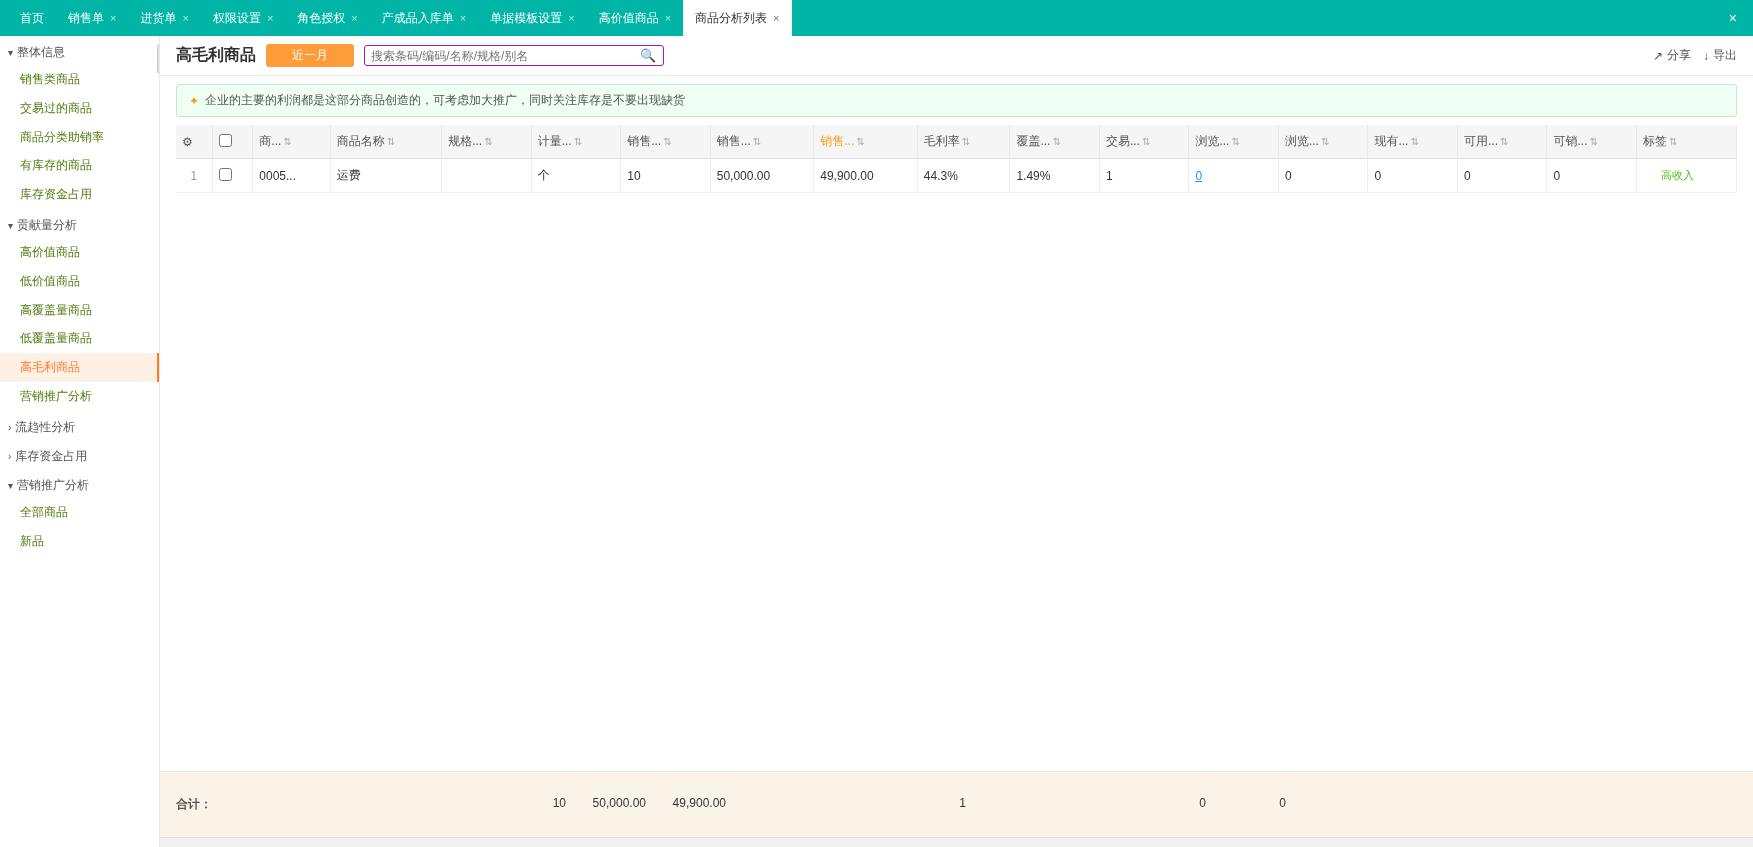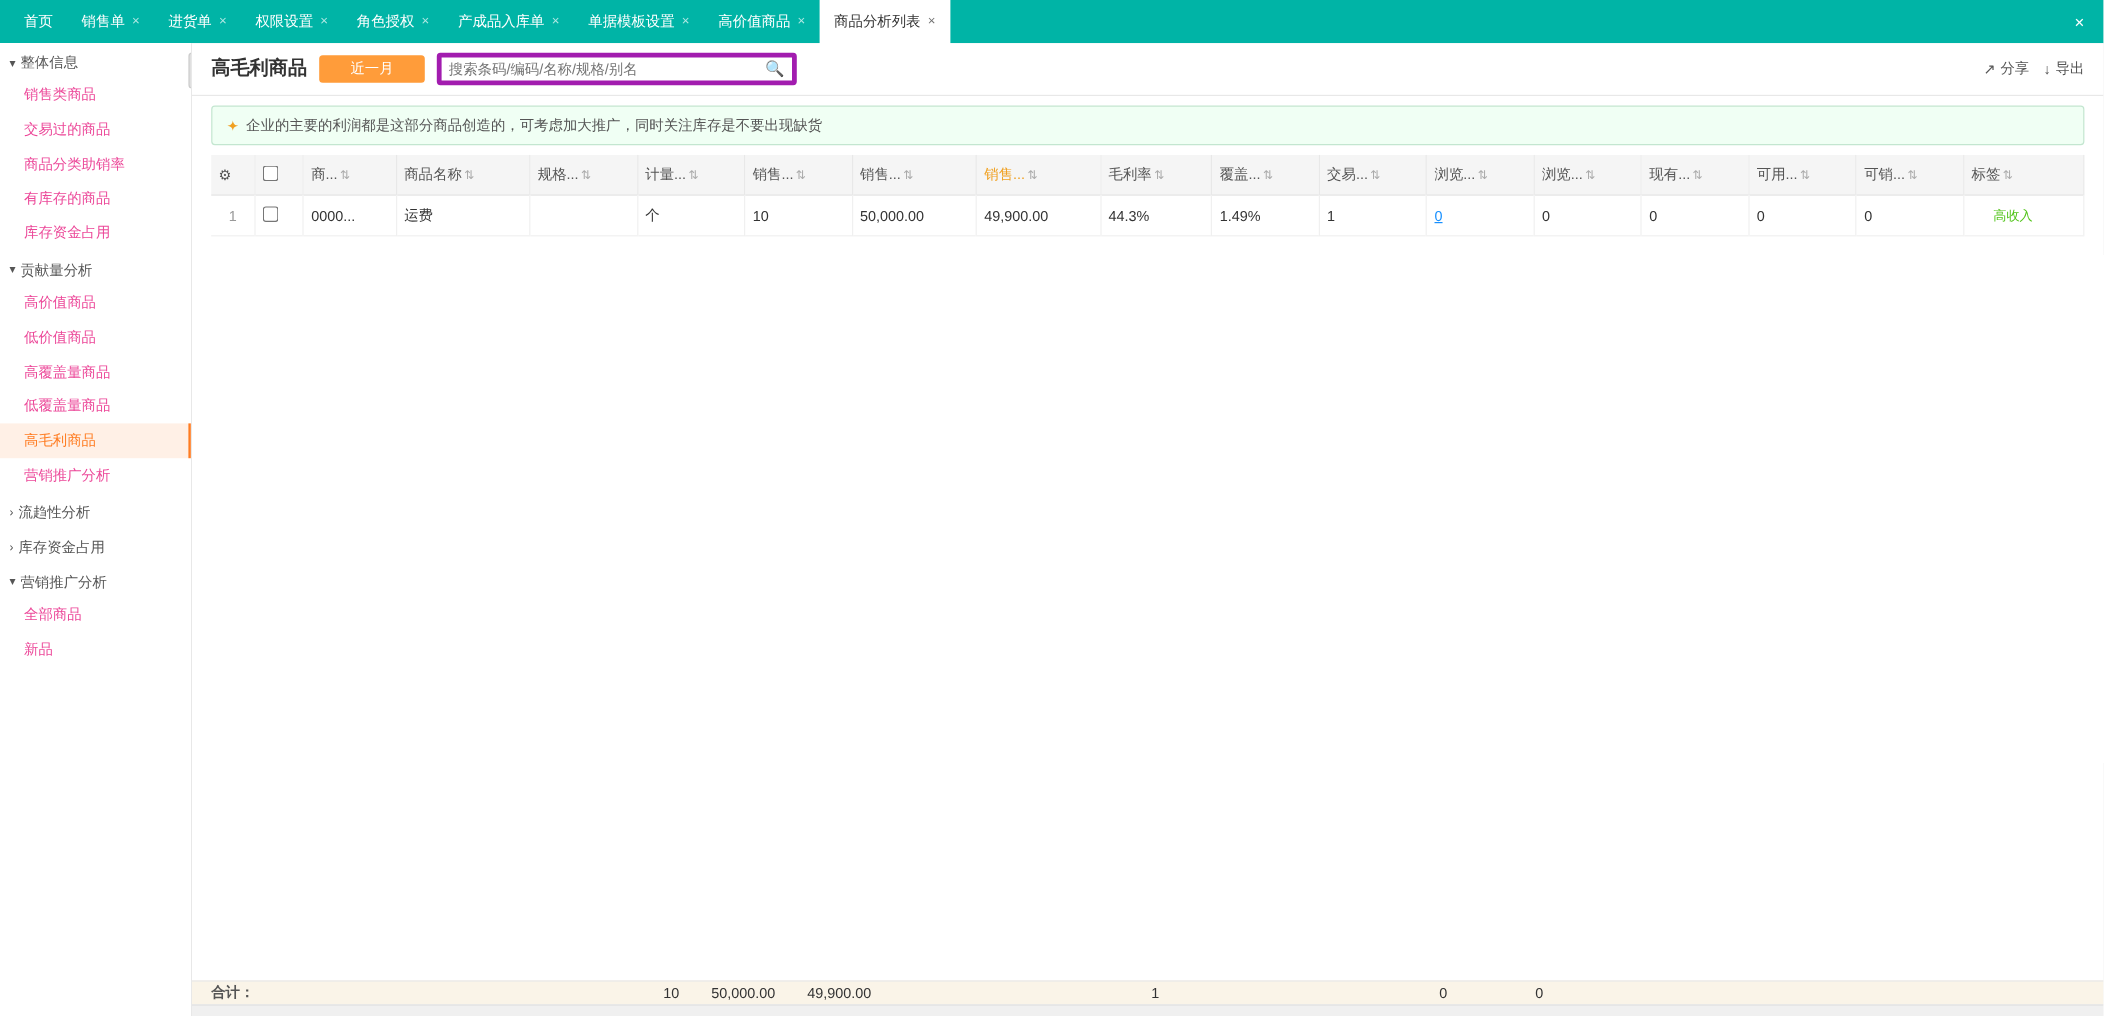--- a/index.html
+++ b/index.html
@@ -75,21 +75,21 @@
       display: flex;
       align-items: center;
       padding: 8px 10px 4px 8px;
       color: #555;
       font-size: 12px;
       cursor: pointer;
     }
     .sidebar-group-title .arrow { margin-right: 4px; font-size: 10px; }
     .sidebar-item {
       padding: 6px 10px 6px 20px;
-      color: #ec4899;
+      color: #4d7c0f;
       cursor: pointer;
       font-size: 12px;
       line-height: 1.4;
     }
     .sidebar-item.active {
       background: #fff0e6;
       color: #ff7c22;
       border-right: 2px solid #ff7c22;
     }
 
@@ -122,21 +122,21 @@
       border: none;
       border-radius: 3px;
       padding: 3px 26px;
       cursor: pointer;
       font-size: 12px;
       white-space: nowrap;
     }
     .search-box {
       display: flex;
       align-items: center;
-      border: 4px solid #a21caf;
+      border: 1px solid #a21caf;
       border-radius: 3px;
       padding: 2px 6px;
       flex: 1;
       max-width: 300px;
     }
     .search-box input {
       border: none;
       outline: none;
       font-size: 12px;
       width: 100%;
@@ -213,23 +213,22 @@
       white-space: nowrap;
     }
     .row-num { color: #999; text-align: center; }
     .tag-high { color: #52c41a; font-size: 11px; padding-left: 24px; }
     .link-cell { color: #1890ff; text-decoration: underline; cursor: pointer; }
 
     
     .footer-bar {
       background: #faf4e8;
       border-top: 1px solid #e8e8e8;
-      padding: 1px 16px;
-      display: flex;
-      align-items: center;
+      padding: 24px 16px;
+      display: flex;
       font-size: 12px;
       color: #555;
     }
     .footer-bar .total-label { font-weight: bold; margin-right: 20px; }
     .footer-col {
       min-width: 80px;
       text-align: right;
       padding: 0 6px;
       color: #333;
     }
@@ -406,21 +405,21 @@
             <th><span>现有...</span><span class="sort-icon">⇅</span></th>
             <th><span>可用...</span><span class="sort-icon">⇅</span></th>
             <th><span>可销...</span><span class="sort-icon">⇅</span></th>
             <th><span>标签</span><span class="sort-icon">⇅</span></th>
           </tr>
         </thead>
         <tbody>
           <tr>
             <td class="row-num">1</td>
             <td><input type="checkbox" style=""></td>
-            <td>0000...</td>
+            <td>0005...</td>
             <td>运费</td>
             <td></td>
             <td>个</td>
             <td>10</td>
             <td>50,000.00</td>
             <td>49,900.00</td>
             <td>44.3%</td>
             <td>1.49%</td>
             <td>1</td>
             <td class="link-cell">0</td>

